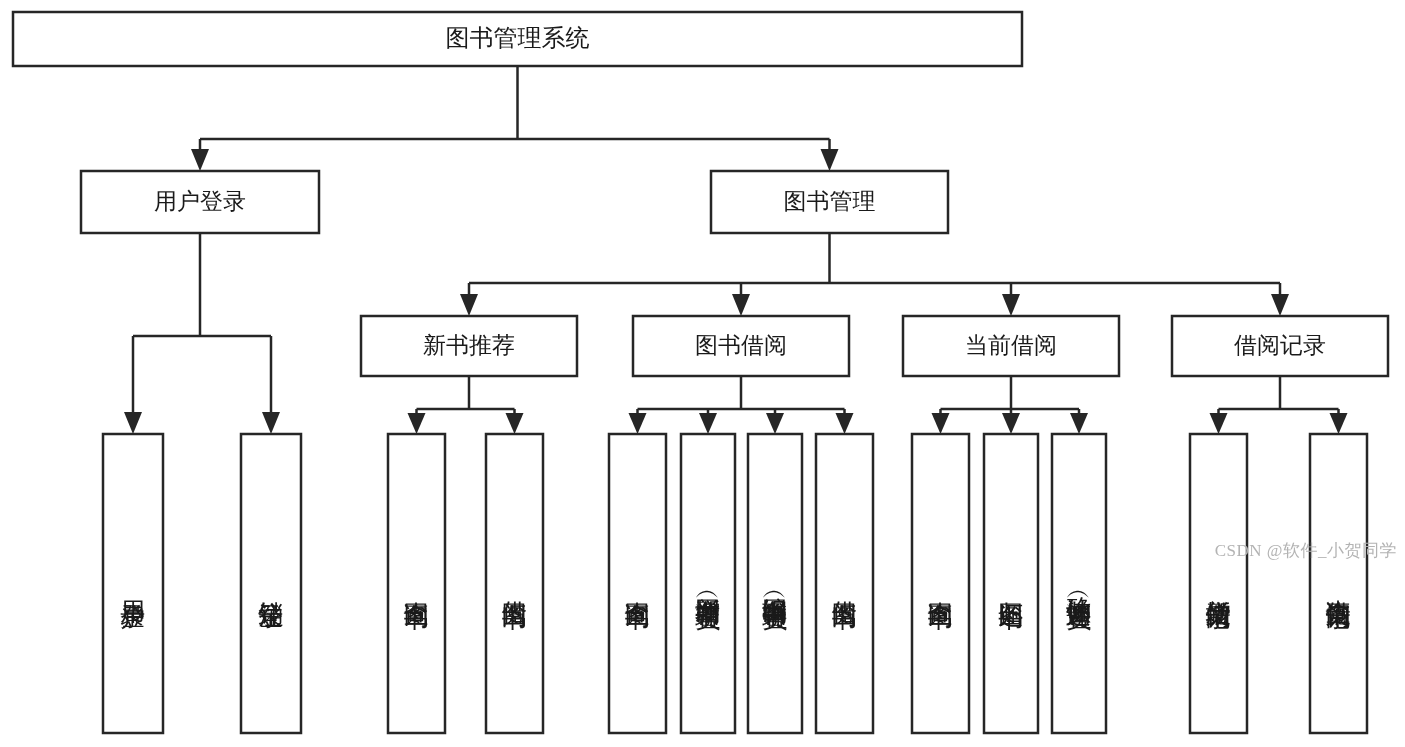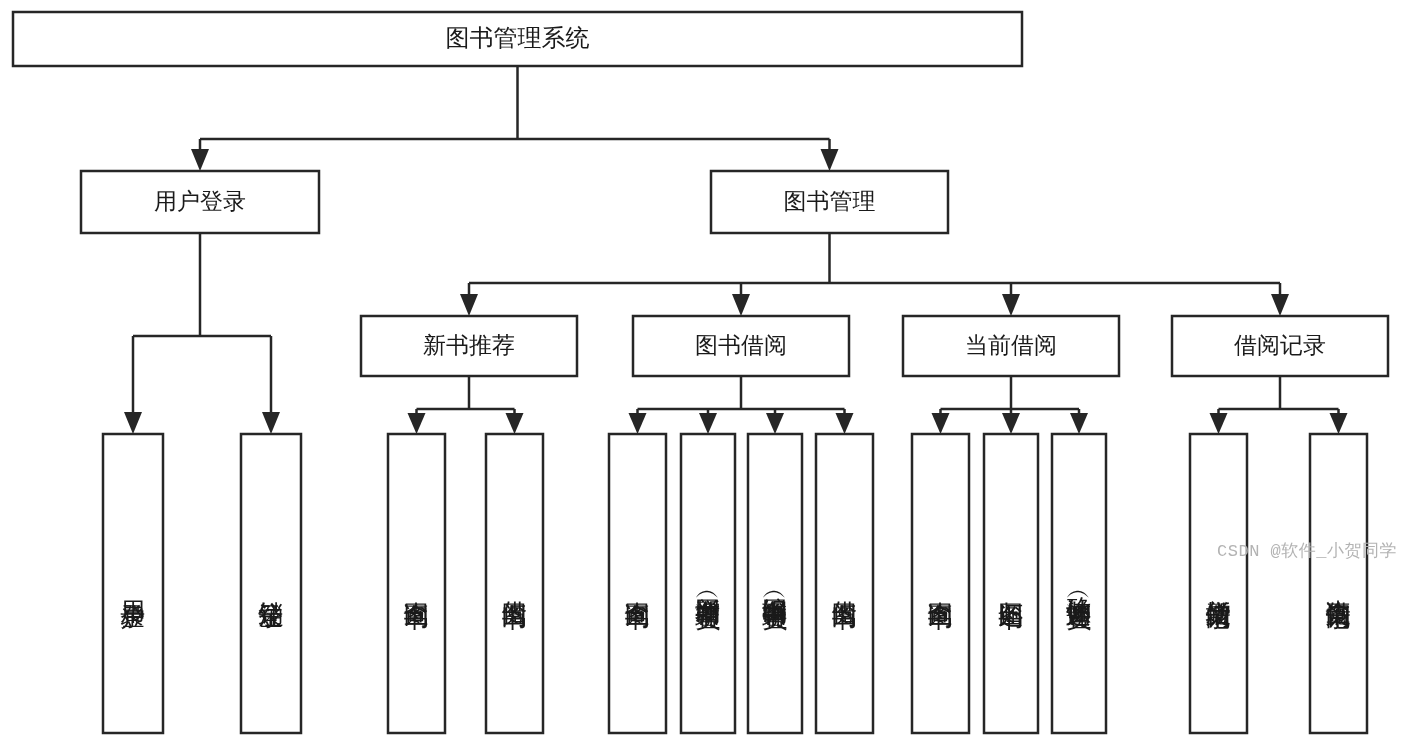--- a/index.html
+++ b/index.html
@@ -66,21 +66,21 @@
     line-height: 1.06;
     letter-spacing: 1.5px;
     color: #1a1a1a;
     white-space: nowrap;
     text-align: center;
   }
   .watermark {
     position: absolute;
     right: 8px;
     bottom: 6px;
-    font-family: Liberation Mono, monospace;
+    font-family: Liberation Serif, serif;
     font-size: 17px;
     color: #b3b3b3;
     letter-spacing: 0.5px;
     user-select: none;
   }
 </style>
 </head>
 <body>
 
 <div id="diagram-root">

